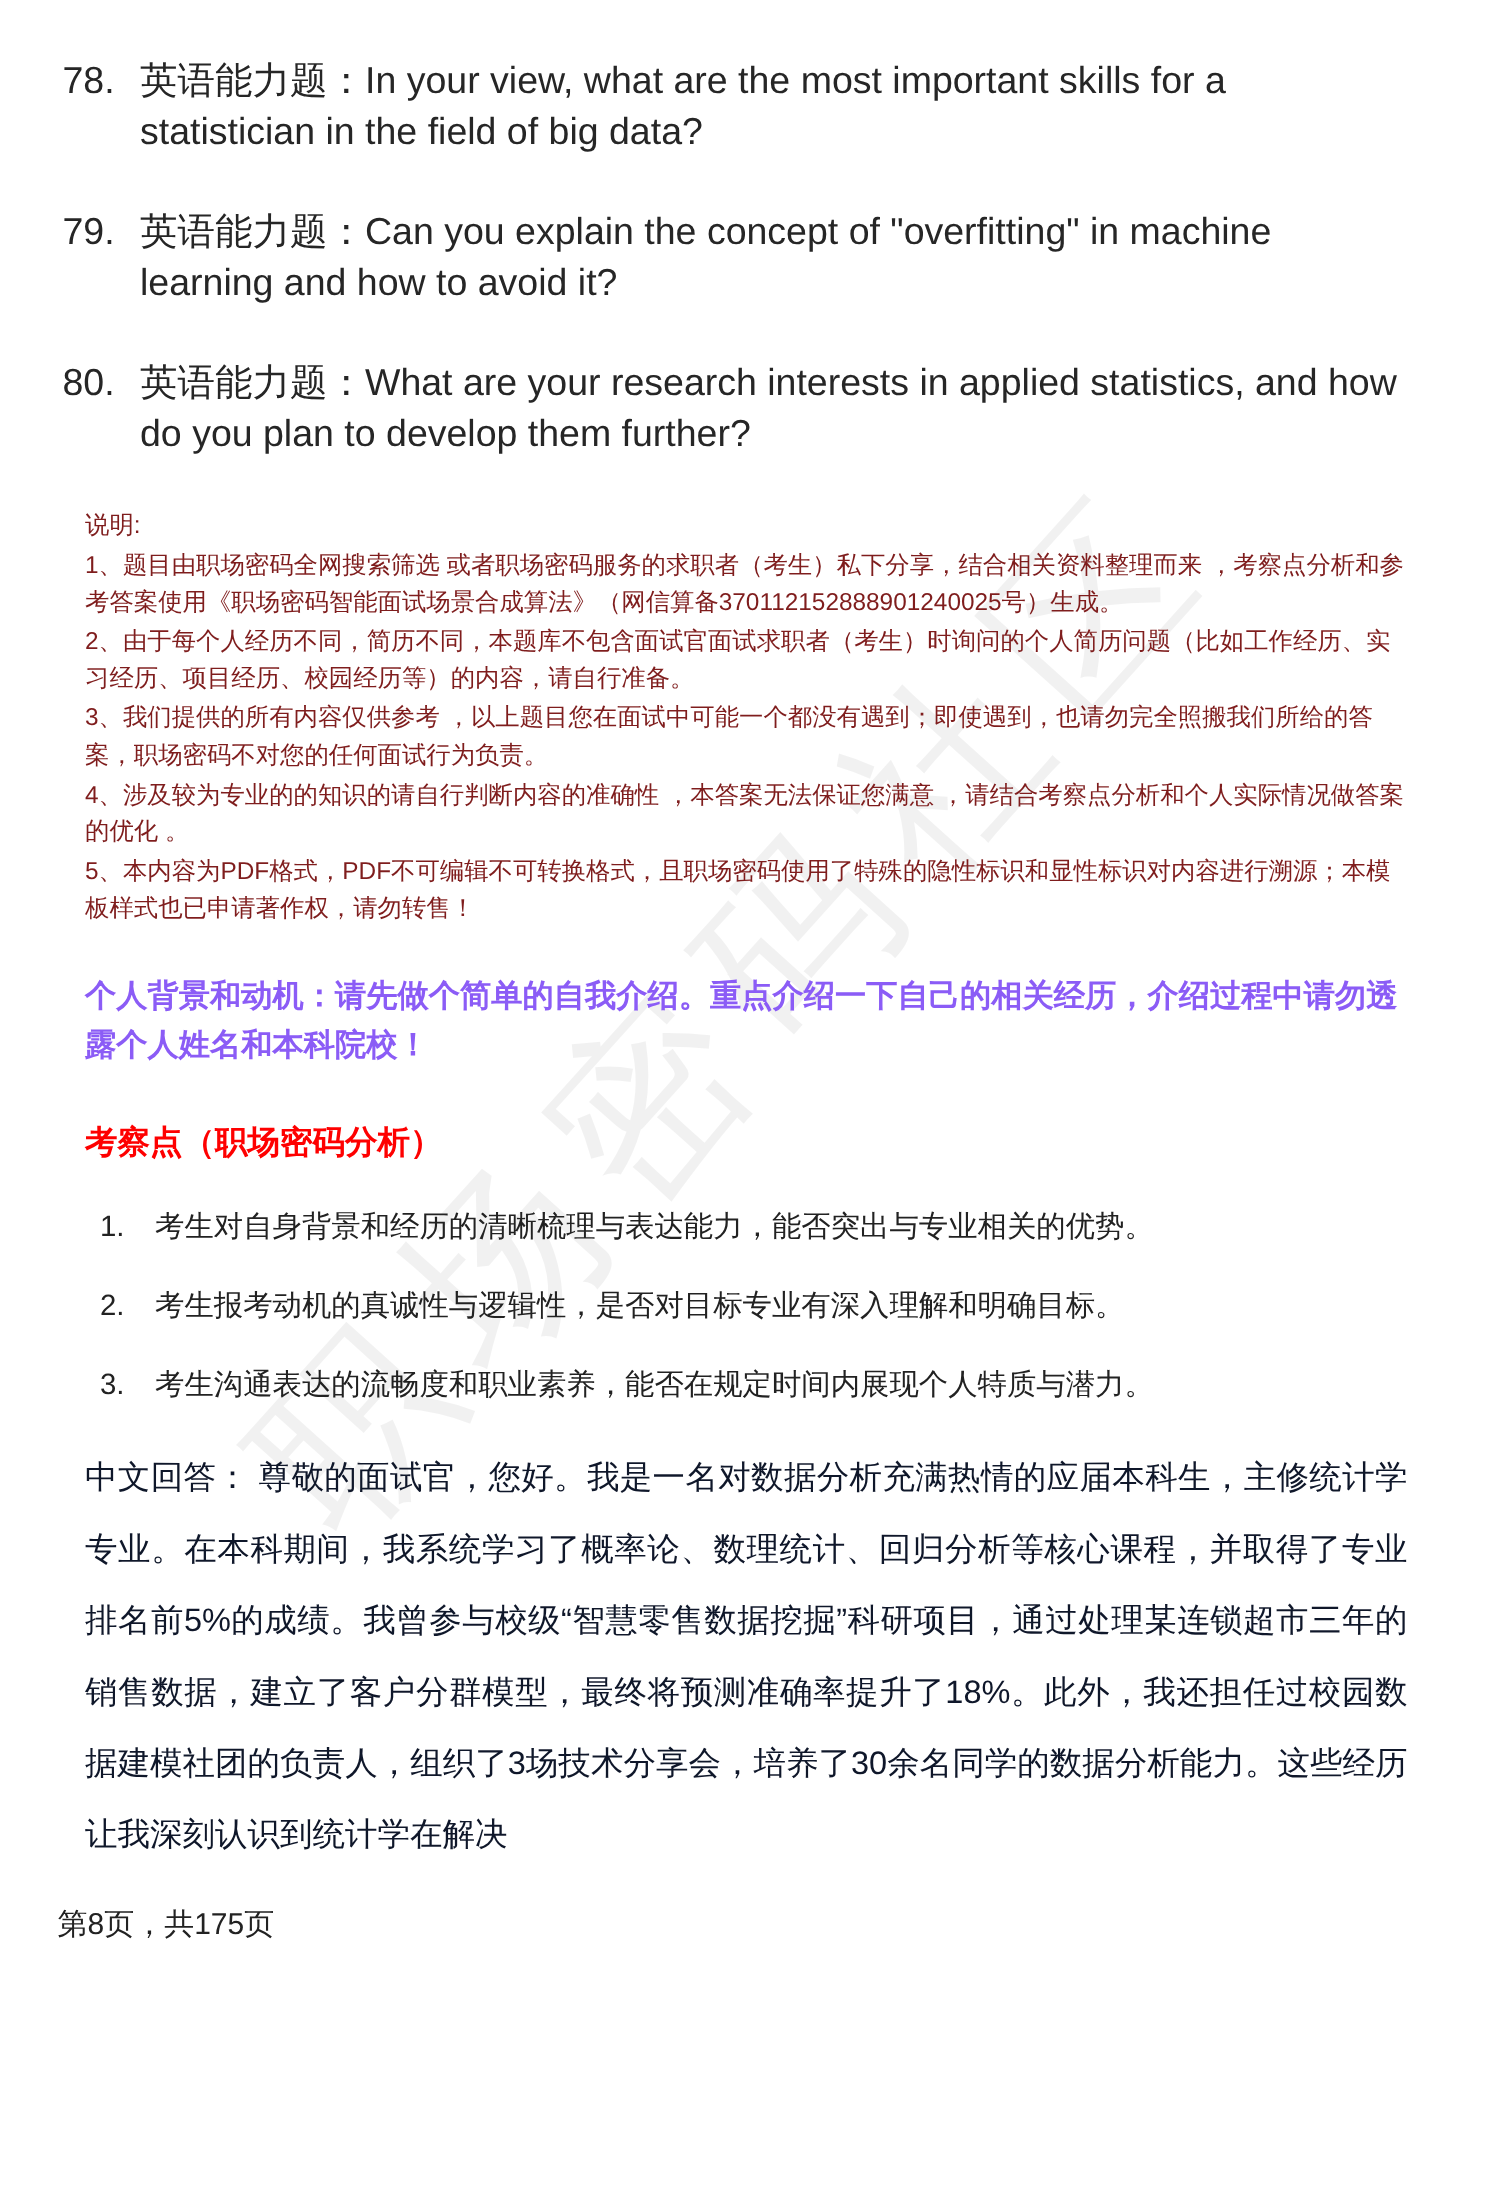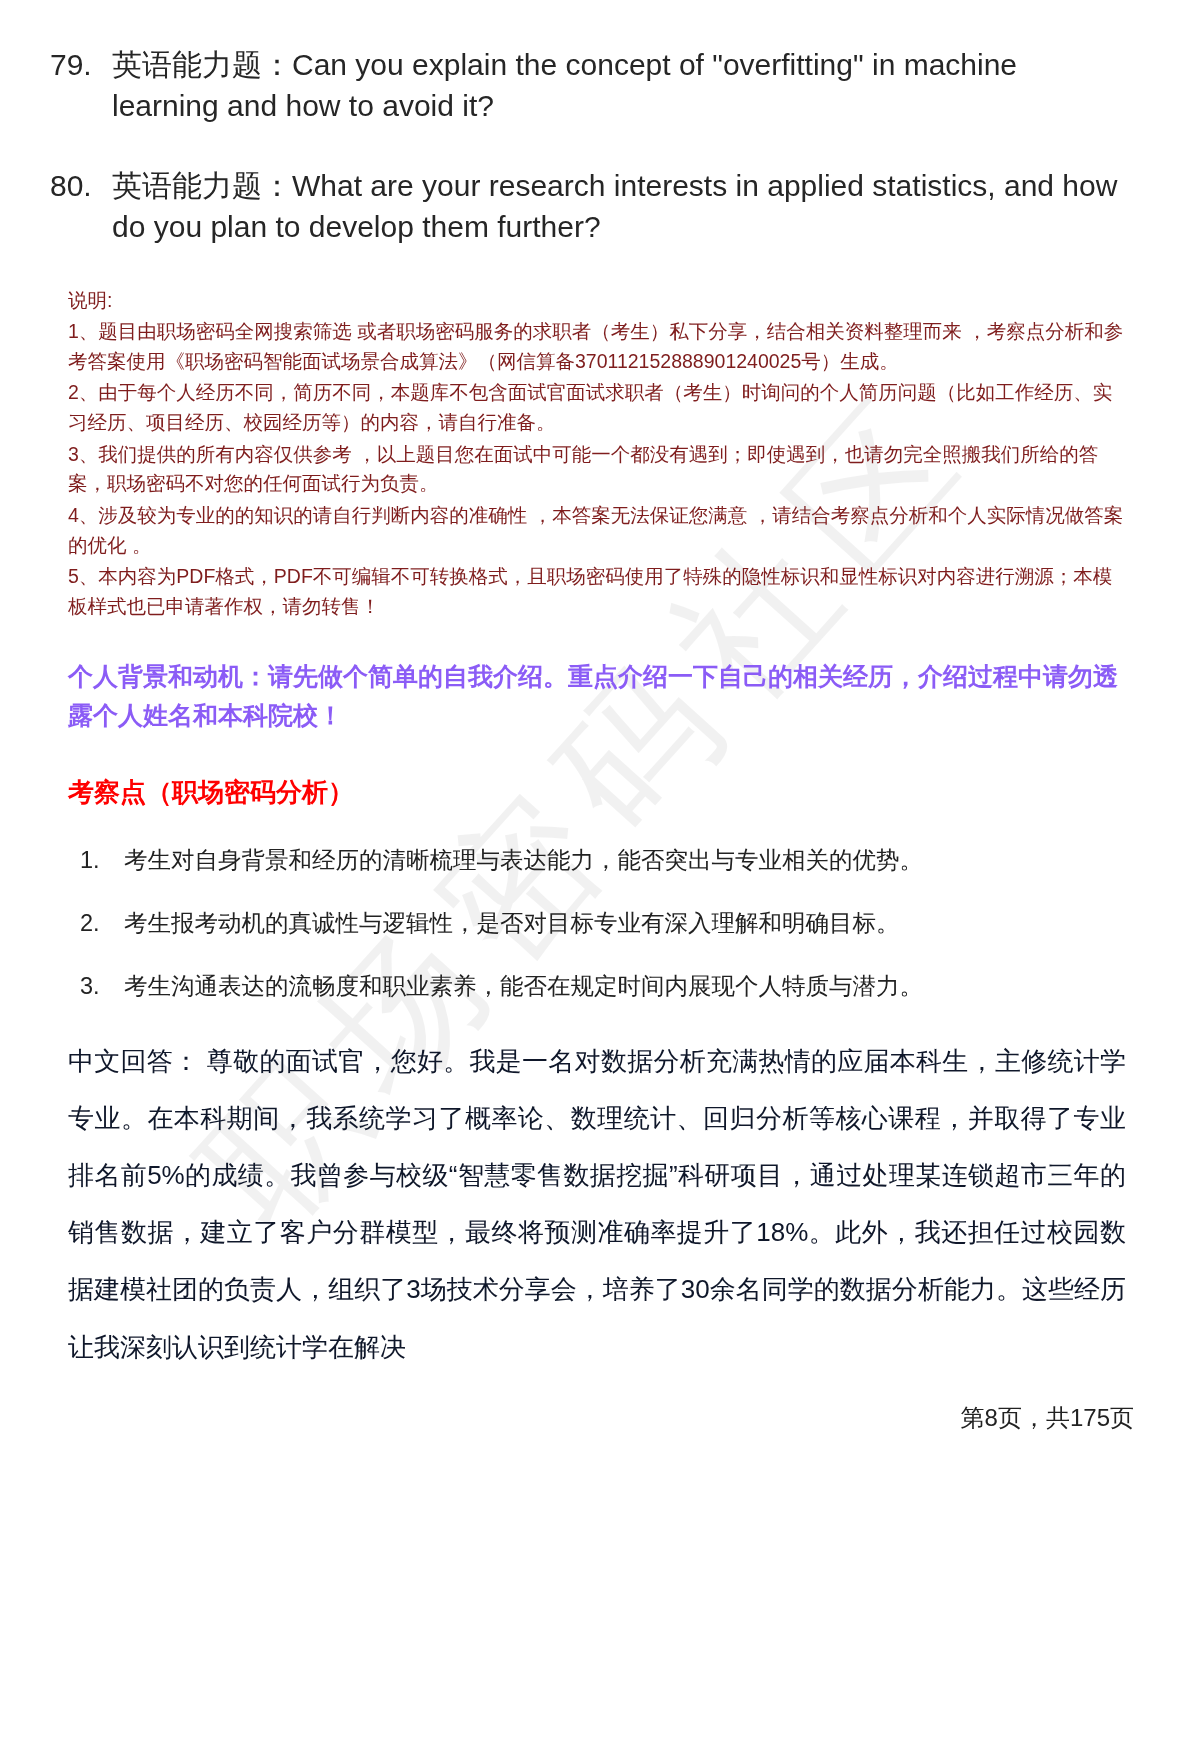--- a/index.html
+++ b/index.html
@@ -75,21 +75,21 @@
     margin: 30px 8px 0 22px;
     font-size: 26px;
     line-height: 2.2;
     color: #0f172a;
     text-align: justify;
   }
 
   
   .footer {
     margin-top: 26px;
-    text-align: right;
+    text-align: left;
     font-size: 24px;
     color: #222;
   }
 
   
   .watermark {
     position: absolute;
     top: 46%;
     left: 49%;
     transform: translate(-50%, -50%) rotate(-48deg);
@@ -102,20 +102,24 @@
     user-select: none;
   }
 </style>
 </head>
 <body>
 
 <div class="watermark">职场密码社区</div>
 
 <div class="content">
 
+  <div class="question">
+    <div class="qnum">78.</div>
+    <div class="qtext">英语能力题：In your view, what are the most important skills for a statistician in the field of big data?</div>
+  </div>
 
   <div class="question">
     <div class="qnum">79.</div>
     <div class="qtext">英语能力题：Can you explain the concept of "overfitting" in machine learning and how to avoid it?</div>
   </div>
 
   <div class="question">
     <div class="qnum">80.</div>
     <div class="qtext">英语能力题：What are your research interests in applied statistics, and how do you plan to develop them further?</div>
   </div>

